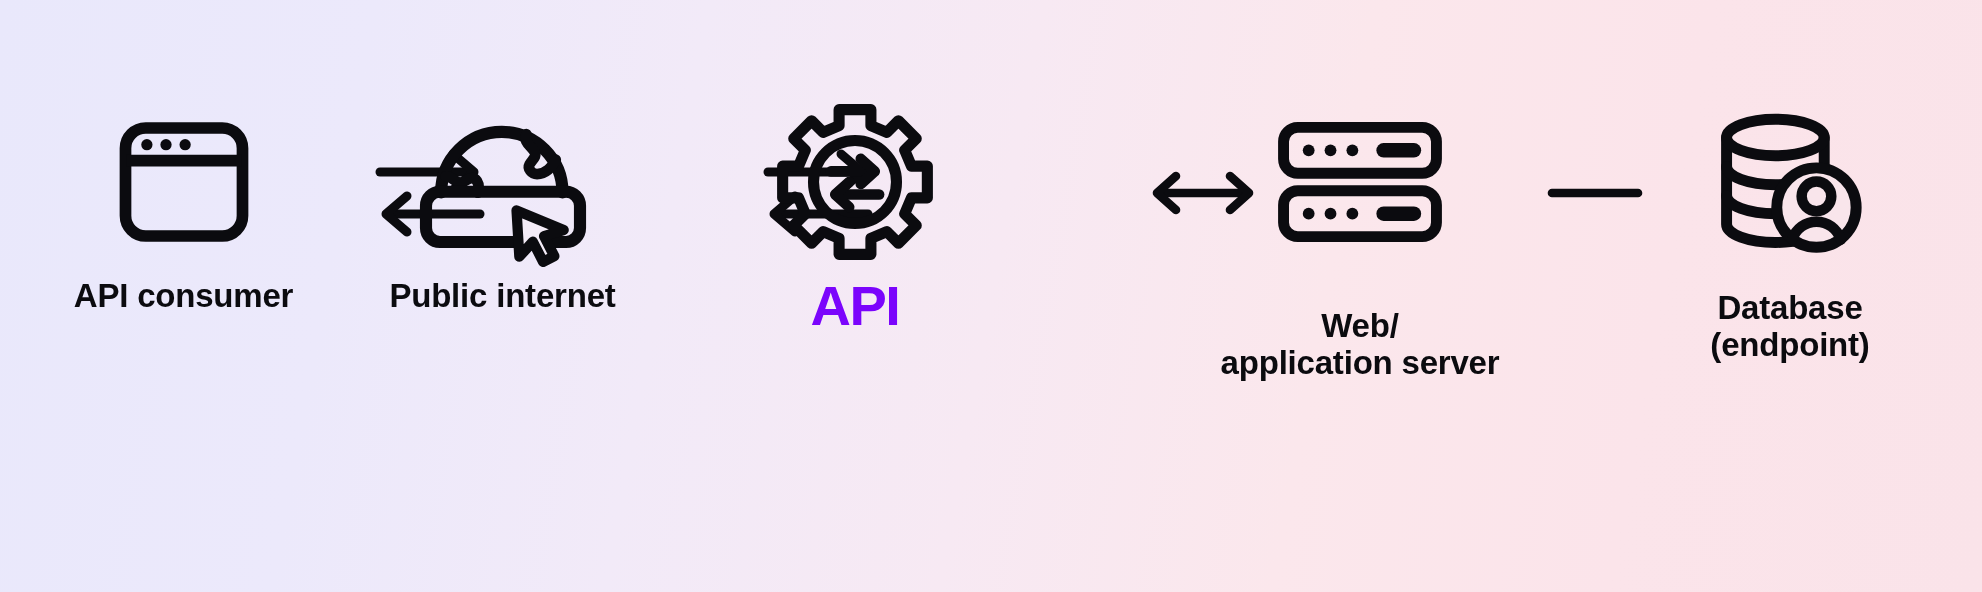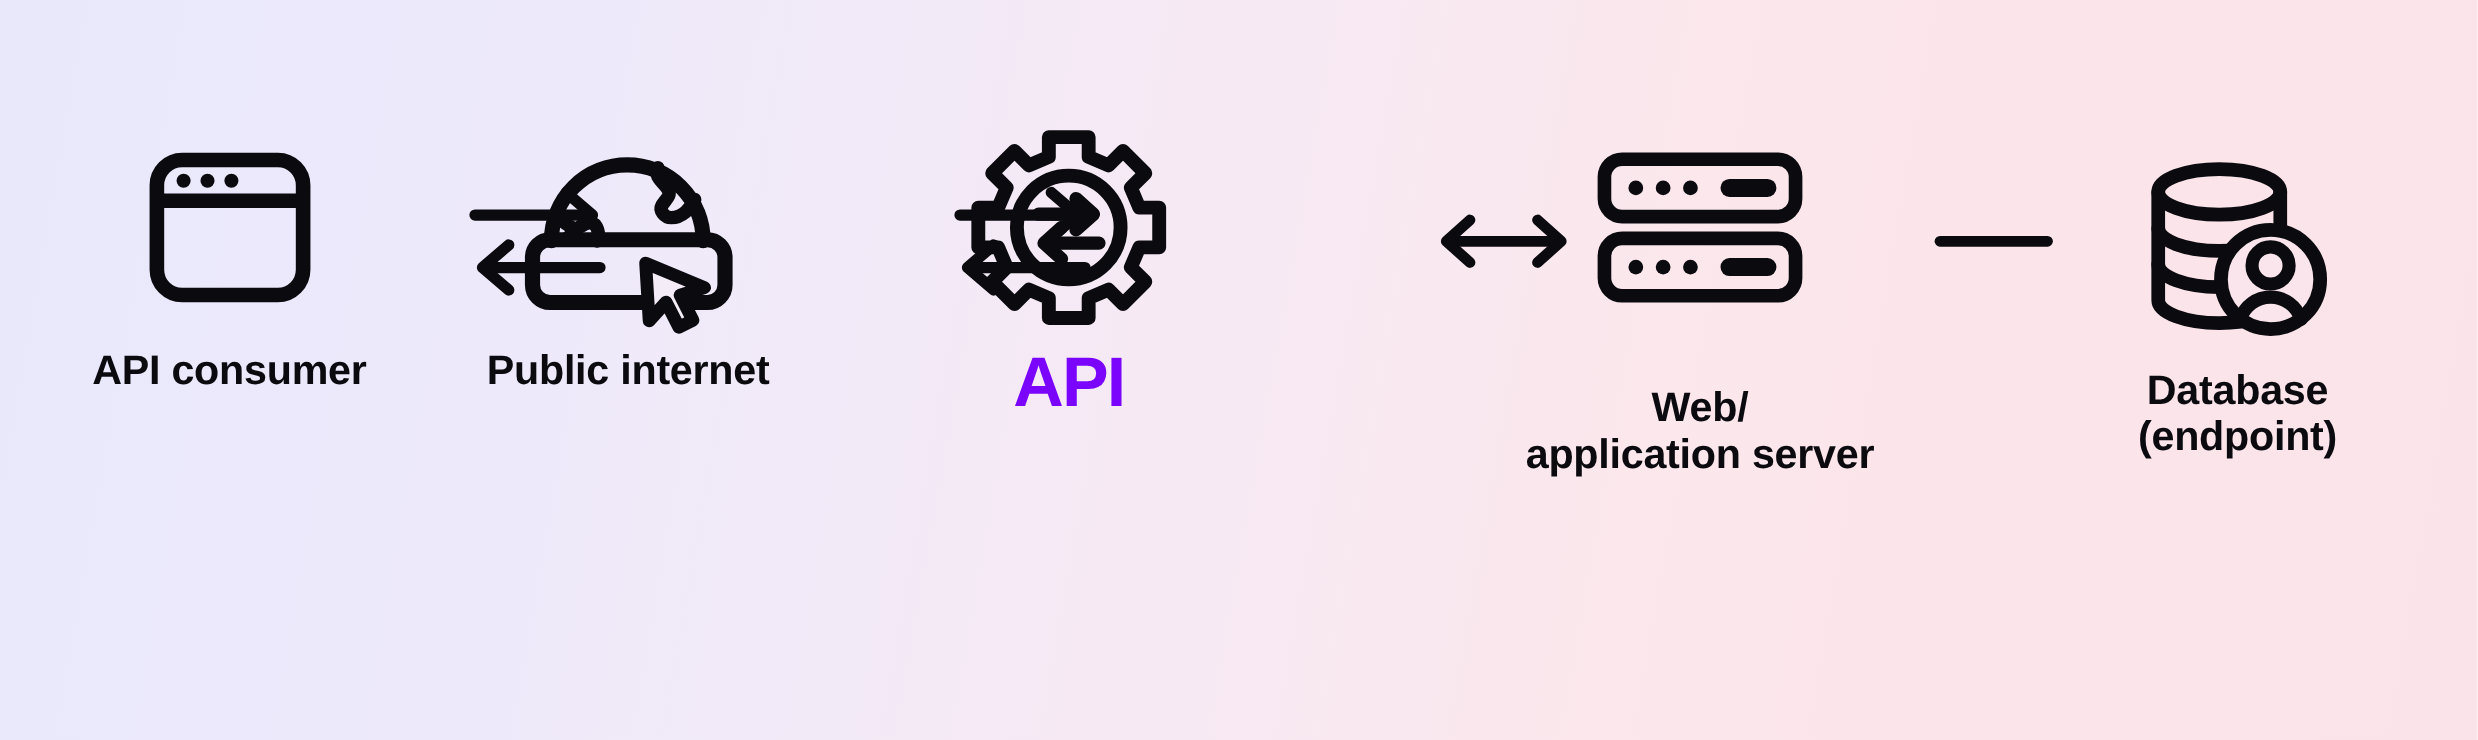--- a/index.html
+++ b/index.html
@@ -75,21 +75,21 @@
     justify-content: center;
   }
 
   svg { display: block; overflow: visible; }
 
   
   #node-api-consumer   { left: 36px;   top: 92px;  width: 295px; }
   #node-public-internet{ left: 360px;  top: 92px;  width: 285px; }
   #node-api            { left: 700px;  top: 92px;  width: 310px; }
   #node-web-server     { left: 1180px; top: 92px;  width: 360px; gap: 30px; }
-  #node-database       { left: 1620px; top: 108px;  width: 340px; }
+  #node-database       { left: 1620px; top: 92px;  width: 340px; gap: 12px; }
 
   #connector-consumer-internet { left: 372px;  top: 148px; width: 115px; height: 90px; }
   #connector-internet-api      { left: 760px;  top: 148px; width: 115px; height: 90px; }
   #connector-api-server        { left: 1148px; top: 168px; width: 110px; height: 50px; }
   #connector-server-database   { left: 1540px; top: 168px; width: 110px; height: 50px; }
 </style>
 </head>
 <body>
 
 <div id="diagram">

